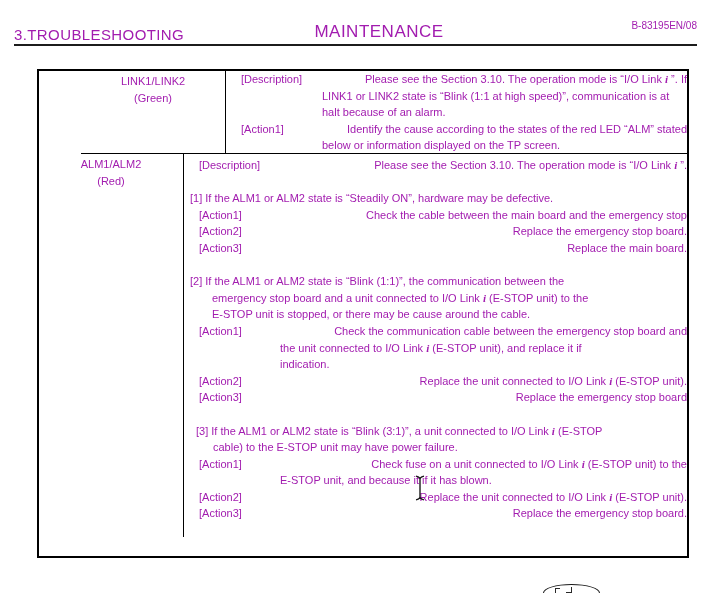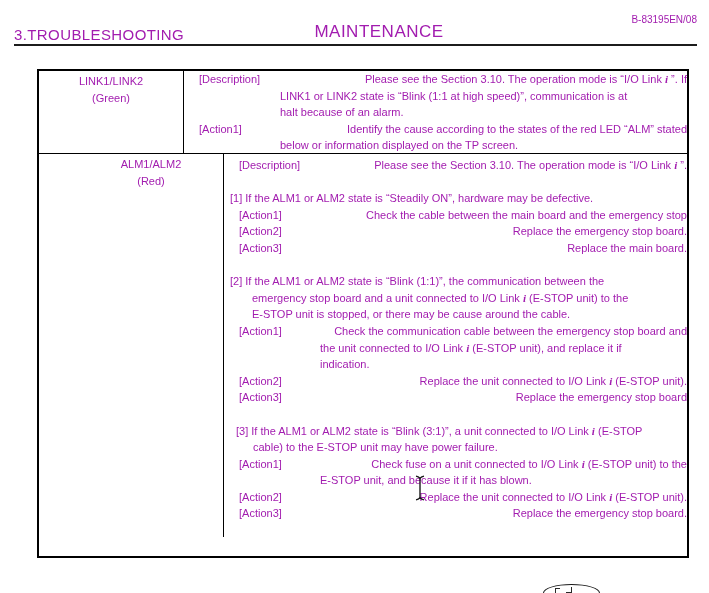--- a/index.html
+++ b/index.html
@@ -13,36 +13,36 @@
     position:absolute; left:14px; top:0; width:683px; height:46px;
     border-bottom:2px solid #1c1c1c;
     display:flex; align-items:flex-end; justify-content:space-between;
     padding-bottom:1px; box-sizing:border-box;
   }
   .chapter-title { font-size:15px; letter-spacing:0.4px; white-space:nowrap; }
   .section-label {
     position:absolute; left:50%; transform:translateX(-50%);
     bottom:2px; font-size:17px; letter-spacing:0.5px; white-space:nowrap;padding-left:47px;
   }
-  .doc-number { font-size:10px; white-space:nowrap; padding-bottom:18px; }
+  .doc-number { font-size:10px; white-space:nowrap; padding-bottom:12px; }
 
   
   .doc-table {
     position:absolute; left:37px; top:69px; width:652px; height:489px;
     border:2px solid #000000; box-sizing:border-box; background:#ffffff;
   }
   .t-row { display:flex; box-sizing:border-box; }
   .t-head { height:18px; border-bottom:1px solid #000; font-weight:bold; font-size:11px; }
   .t-head .c1, .t-head .c2 {
     display:flex; align-items:center; justify-content:center;
   }
   .c1 { width:145px; border-right:1px solid #000; box-sizing:border-box; flex:none; }
   .c2 { flex:1; box-sizing:border-box; position:relative; }
-  .t-body-1 { height:83px; border-bottom:1px solid #000; }
-  .t-body-2 { height:383px;padding-left:40px; }
+  .t-body-1 { height:83px; border-bottom:1px solid #000;margin-left:42px; }
+  .t-body-2 { height:383px; }
   .led-cell { text-align:center; font-size:11px; line-height:16.5px; padding-top:2px; }
   .content-cell { font-size:11px; }
   .t-body-1 .content-cell { padding-top:0px; }
   .t-body-2 .content-cell { padding-top:3px; }
 
   
   .line { position:relative; height:16.6px; line-height:16.6px; white-space:nowrap; }
   .line.labeled { padding-left:96px;text-align:right; }
   .line.cont    { padding-left:96px; }
   .line.num     { padding-left:6px;  }

